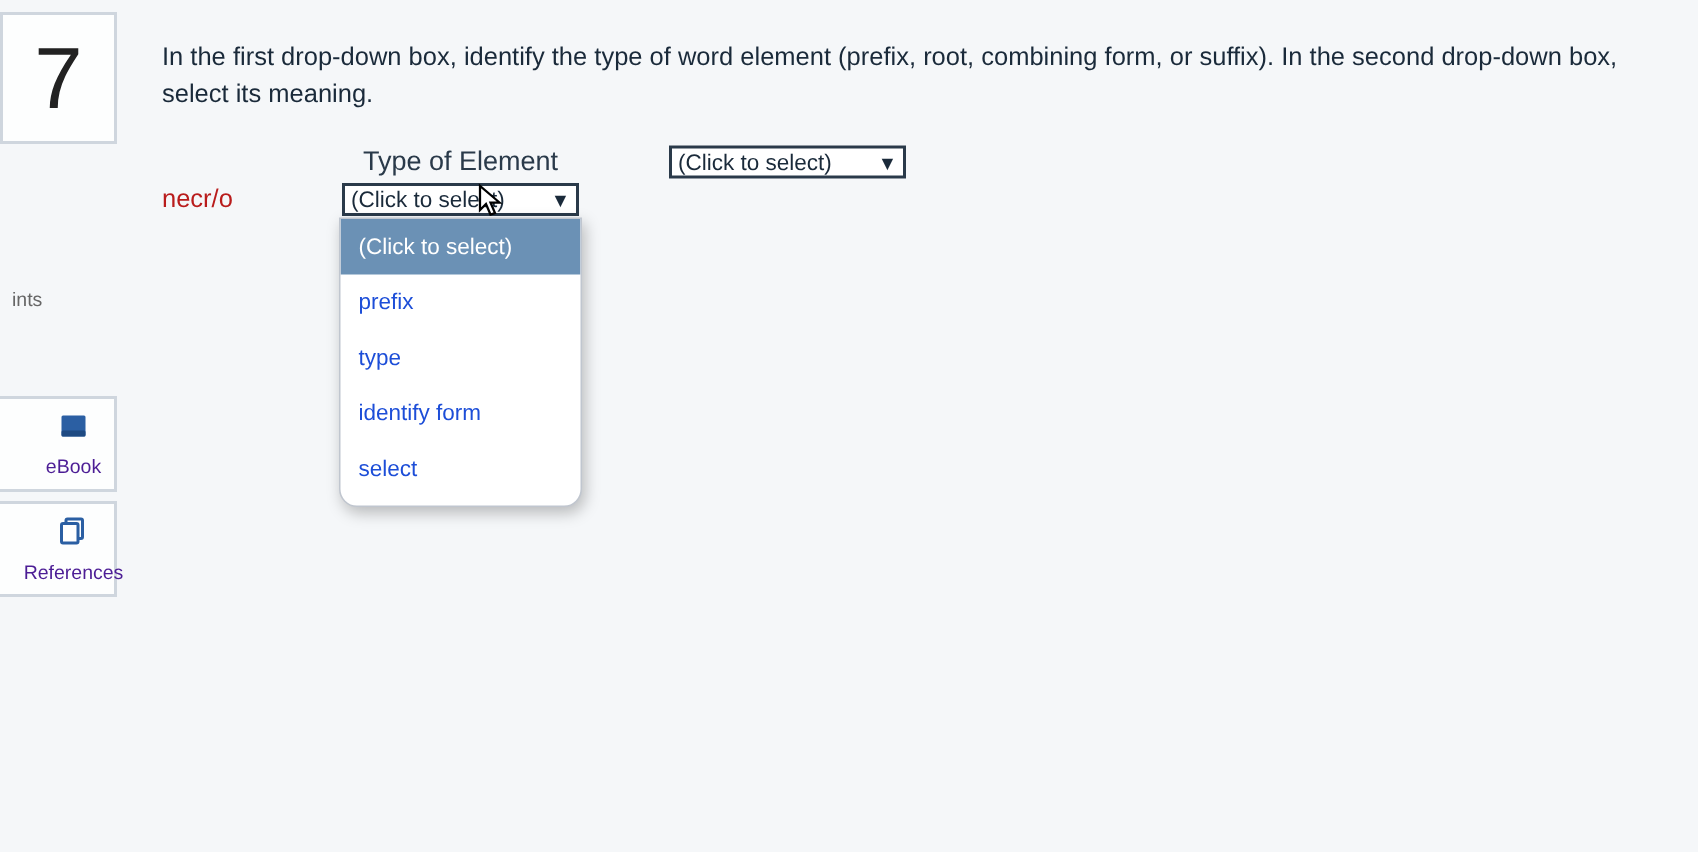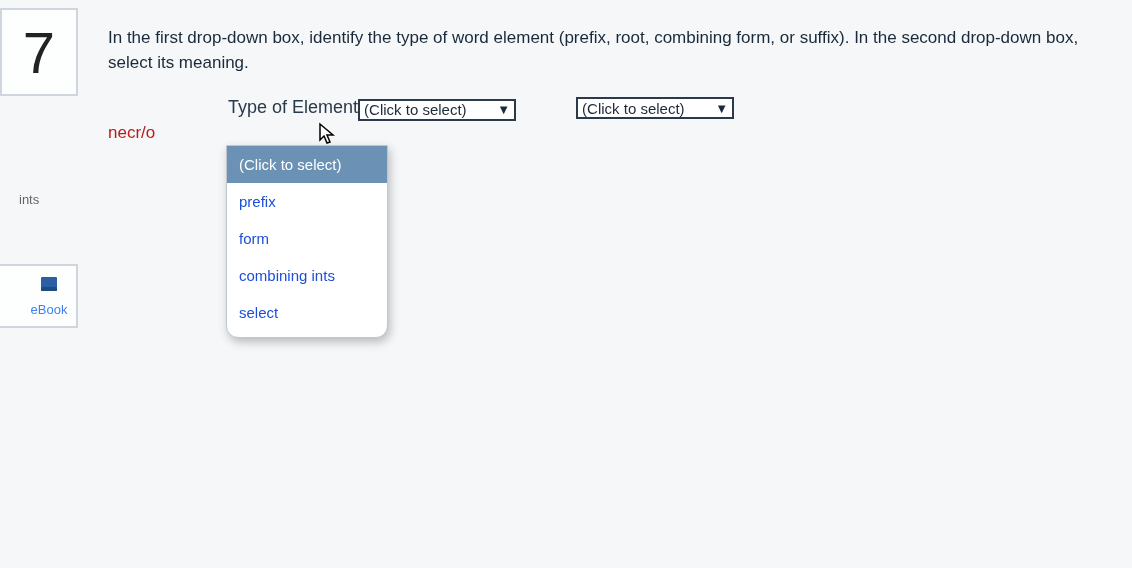--- a/index.html
+++ b/index.html
@@ -39,32 +39,32 @@
       border-left: none;
       width: 78px;
       height: 64px;
       background: #fdfefe;
       margin-top: 6px;
       display: flex;
       flex-direction: column;
       align-items: center;
       justify-content: center;
       font-size: 13px;
-      color: #3b82f6;
+      color: #4c1d95;
       cursor: pointer;
       padding-left: 22px;
     }
     .nav-tab.hints {
       height: 30px;
       border: none;
       color: #666;
       background: transparent;
       margin-top: 88px;
       align-items: flex-start;
-      padding-left: 19px;
+      padding-left: 8px;
     }
     .nav-tab .icon {
       font-size: 20px;
       margin-bottom: 4px;
       color: #2b5fa3;
     }
     .main {
       position: absolute;
       left: 108px;
       top: 26px;
@@ -82,21 +82,21 @@
       gap: 60px;
     }
     .word-elem {
       font-size: 17px;
       color: #b91c1c;
       padding-top: 26px;
       min-width: 60px;
     }
     .col {
       display: flex;
-      flex-direction: row;
+      flex-direction: column;
       align-items: center;
       position: relative;
     }
     .col-label {
       font-size: 18px;
       color: #2a3a4a;
       margin-bottom: 4px;
     }
     .select-box {
       border: 2px solid #2a3a4a;
@@ -160,39 +160,48 @@
   </div>
   <div class="nav-tab" style="margin-top:50px;">
     <span class="icon">
       <svg width="20" height="18" viewBox="0 0 20 18">
           <rect x="2" y="2" width="16" height="14" rx="1" fill="#2b5fa3"></rect>
           <rect x="2" y="12" width="16" height="4" rx="1" fill="#1e4a82"></rect>
         </svg>
     </span>
     <span>eBook</span>
   </div>
+  <div class="nav-tab">
+    <span class="icon">
+      <svg width="22" height="20" viewBox="0 0 22 20">
+          <rect x="6" y="2" width="11" height="13" rx="1" fill="none" stroke="#2b5fa3" stroke-width="2"></rect>
+          <rect x="3" y="5" width="11" height="13" rx="1" fill="#fff" stroke="#2b5fa3" stroke-width="2"></rect>
+        </svg>
+    </span>
+    <span>References</span>
+  </div>
 </div>
 
 <div class="main">
   <p class="instructions">In the first drop-down box, identify the type of word element (prefix, root, combining form, or suffix). In the second drop-down box, select its meaning.</p>
 
   <div class="question-row">
     <div class="word-elem">necr/o</div>
 
     <div class="col">
       <div class="col-label">Type of Element</div>
       <div class="select-box">
         <span>(Click to select)</span>
         <span class="caret">▼</span>
       </div>
       <div class="dropdown">
         <div class="dropdown-item selected">(Click to select)</div>
         <div class="dropdown-item">prefix</div>
-        <div class="dropdown-item">form</div>
-        <div class="dropdown-item">combining ints</div>
+        <div class="dropdown-item">type</div>
+        <div class="dropdown-item">identify form</div>
         <div class="dropdown-item">select</div>
       </div>
     </div>
 
     <div class="col">
       <div class="select-box">
         <span>(Click to select)</span>
         <span class="caret">▼</span>
       </div>
     </div>

